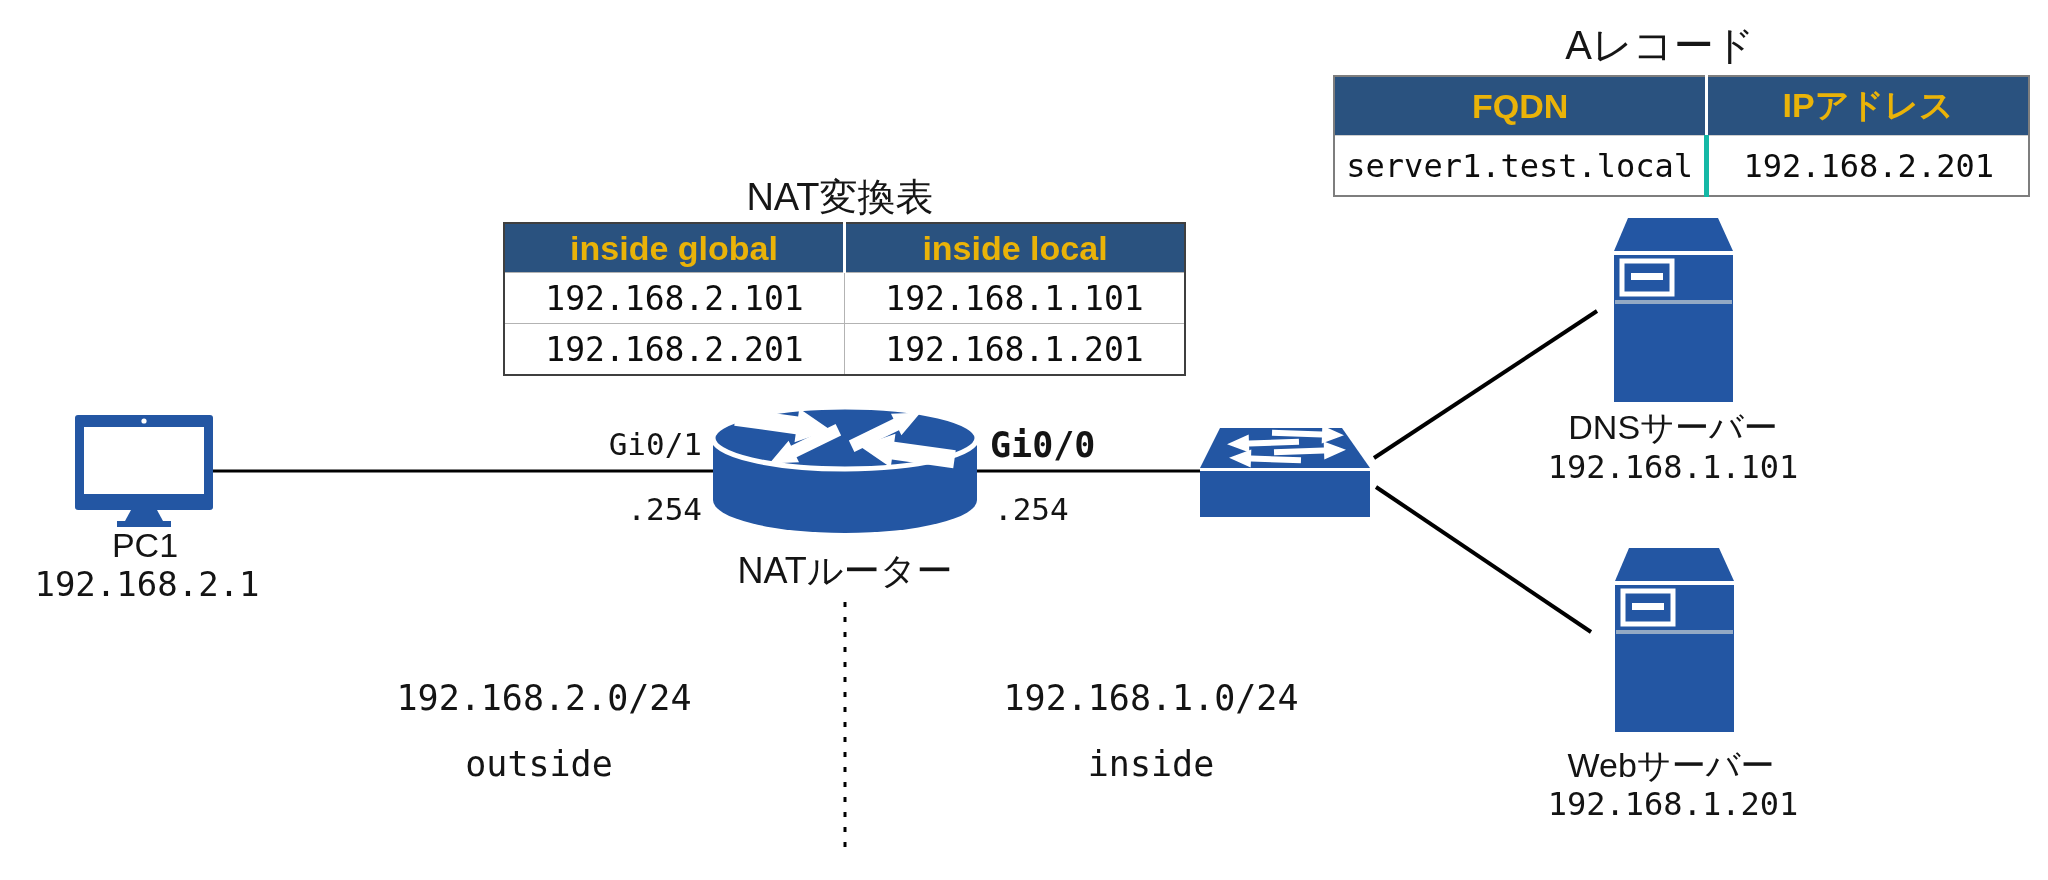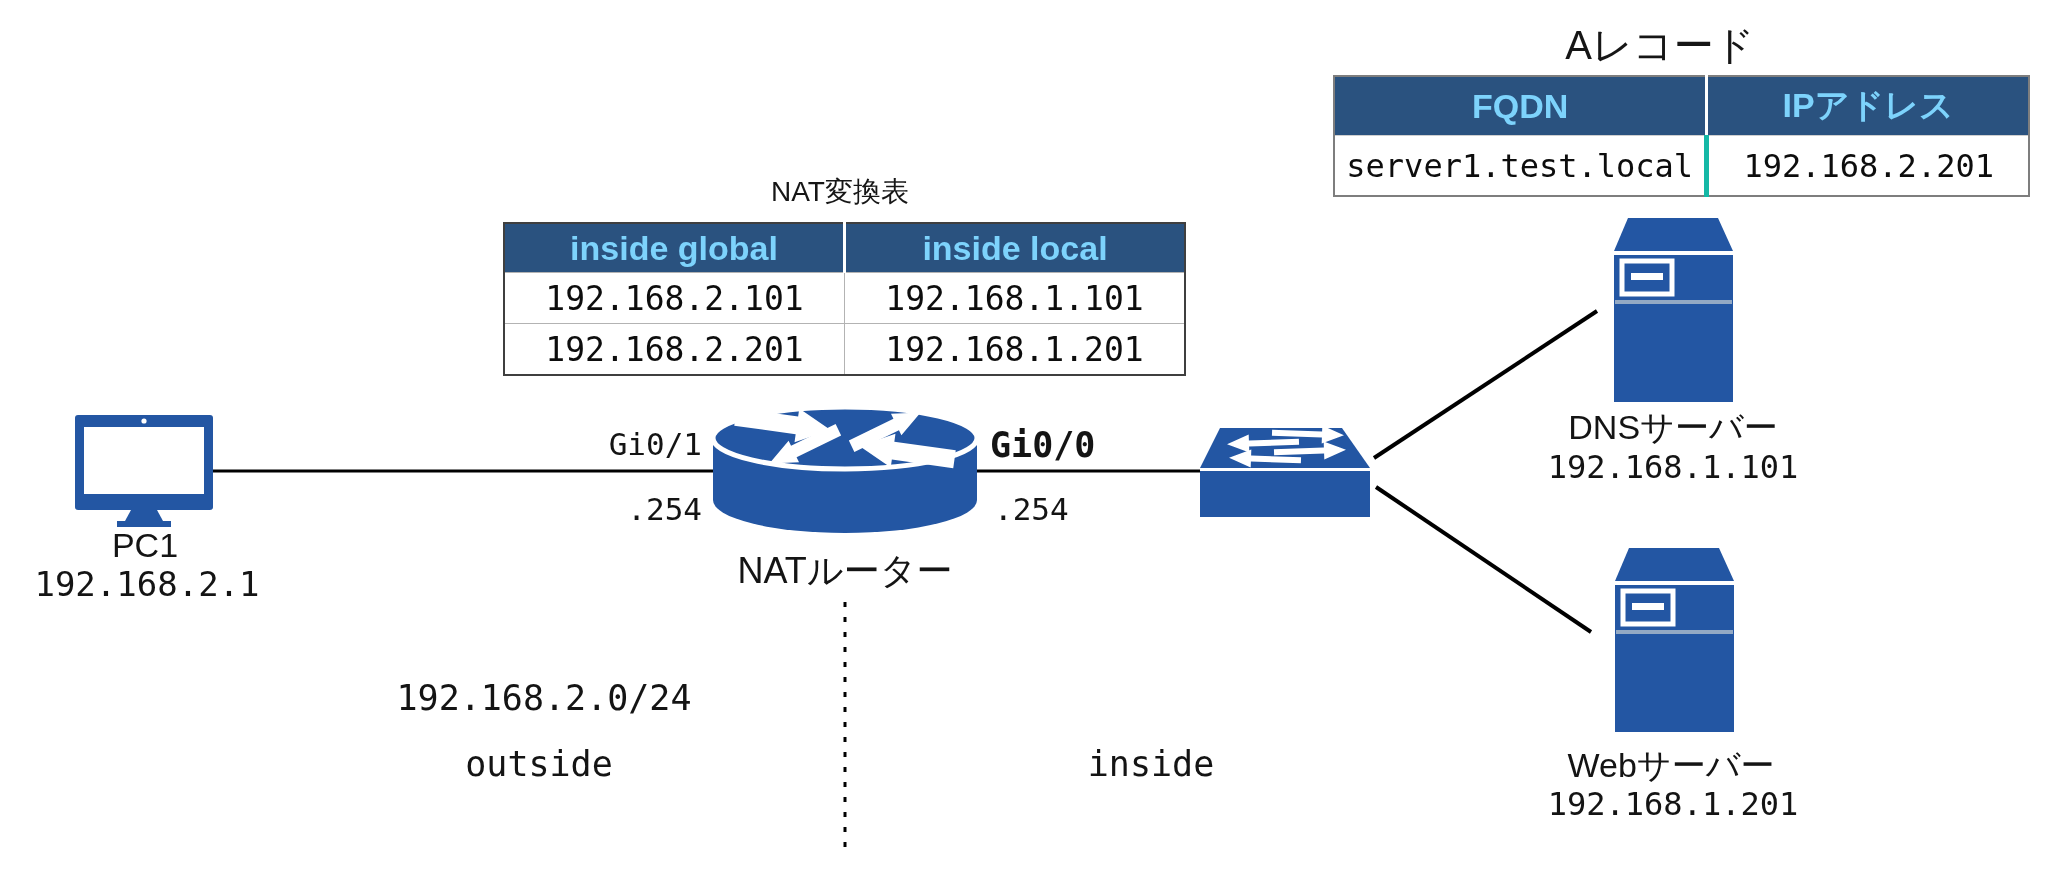--- a/index.html
+++ b/index.html
@@ -5,30 +5,30 @@
   html,body{margin:0;padding:0;background:#fff;}
   .stage{position:relative;width:2048px;height:880px;background:#ffffff;overflow:hidden;
          font-family:"Liberation Sans",sans-serif;color:#111;}
   .stage svg{position:absolute;left:0;top:0;}
   .lbl{position:absolute;line-height:1.15;white-space:nowrap;color:#141414;}
   .ctr{transform:translateX(-50%);text-align:right;}
   .rgt{transform:translateX(-100%);text-align:left;}
   .mono{font-family:"DejaVu Sans Mono",monospace;}
   .sans{font-family:"Liberation Sans",sans-serif;}
 
-  .tbl-title{font-size:28px;color:#161616;}
+  .tbl-title{font-size:38px;color:#161616;}
   .a-title{font-size:40px;}
 
   .tblwrap{position:absolute;}
   table{border-collapse:collapse;table-layout:fixed;width:100%;background:#fff;}
   .nat-tblwrap{left:503px;top:222px;width:683px;}
   .a-tblwrap{left:1333px;top:75px;width:697px;}
   .nat-tblwrap table{border:2px solid #3f3f3f;}
   .a-tblwrap table{border:2px solid #7e7e7e;}
-  th{background:#2A527F;color:#7dd3fc;font-weight:bold;font-family:"Liberation Sans",sans-serif;
+  th{background:#2A527F;color:#eab308;font-weight:bold;font-family:"Liberation Sans",sans-serif;
      text-align:center;padding:0;}
   .nat-tblwrap th{font-size:34px;height:48px;}
   .a-tblwrap th{font-size:34px;height:58px;}
   th:first-child{border-right:3px solid #fff;}
   td{font-family:"DejaVu Sans Mono",monospace;color:#0d0d0d;text-align:center;padding:0;}
   .nat-tblwrap td{font-size:33px;height:50px;border-top:1px solid #b3b3b3;margin-left:40px;}
   .nat-tblwrap td:first-child{border-right:1px solid #b3b3b3;}
   .a-tblwrap td{font-size:32px;height:59px;border-top:1px solid #cfcfcf;}
   .a-tblwrap td:first-child{border-right:5px solid #14b8a6;}
 </style>
@@ -137,15 +137,16 @@
   <div class="lbl ctr sans" style="left:845px;top:550px;font-size:36px;">NATルーター</div>
 
   <div class="lbl ctr sans" style="left:1673px;top:408px;font-size:34px;">DNSサーバー</div>
   <div class="lbl ctr mono" style="left:1673px;top:449px;font-size:32px;">192.168.1.101</div>
 
   <div class="lbl ctr sans" style="left:1671px;top:746px;font-size:34px;">Webサーバー</div>
   <div class="lbl ctr mono" style="left:1673px;top:786px;font-size:32px;">192.168.1.201</div>
 
   <div class="lbl ctr mono" style="left:544px;top:678px;font-size:35px;">192.168.2.0/24</div>
   <div class="lbl ctr mono" style="left:539px;top:744px;font-size:35px;">outside</div>
+  <div class="lbl ctr mono" style="left:1151px;top:678px;font-size:35px;">192.168.1.0/24</div>
   <div class="lbl ctr mono" style="left:1151px;top:744px;font-size:35px;">inside</div>
 
 </div>
 
 </body></html>

